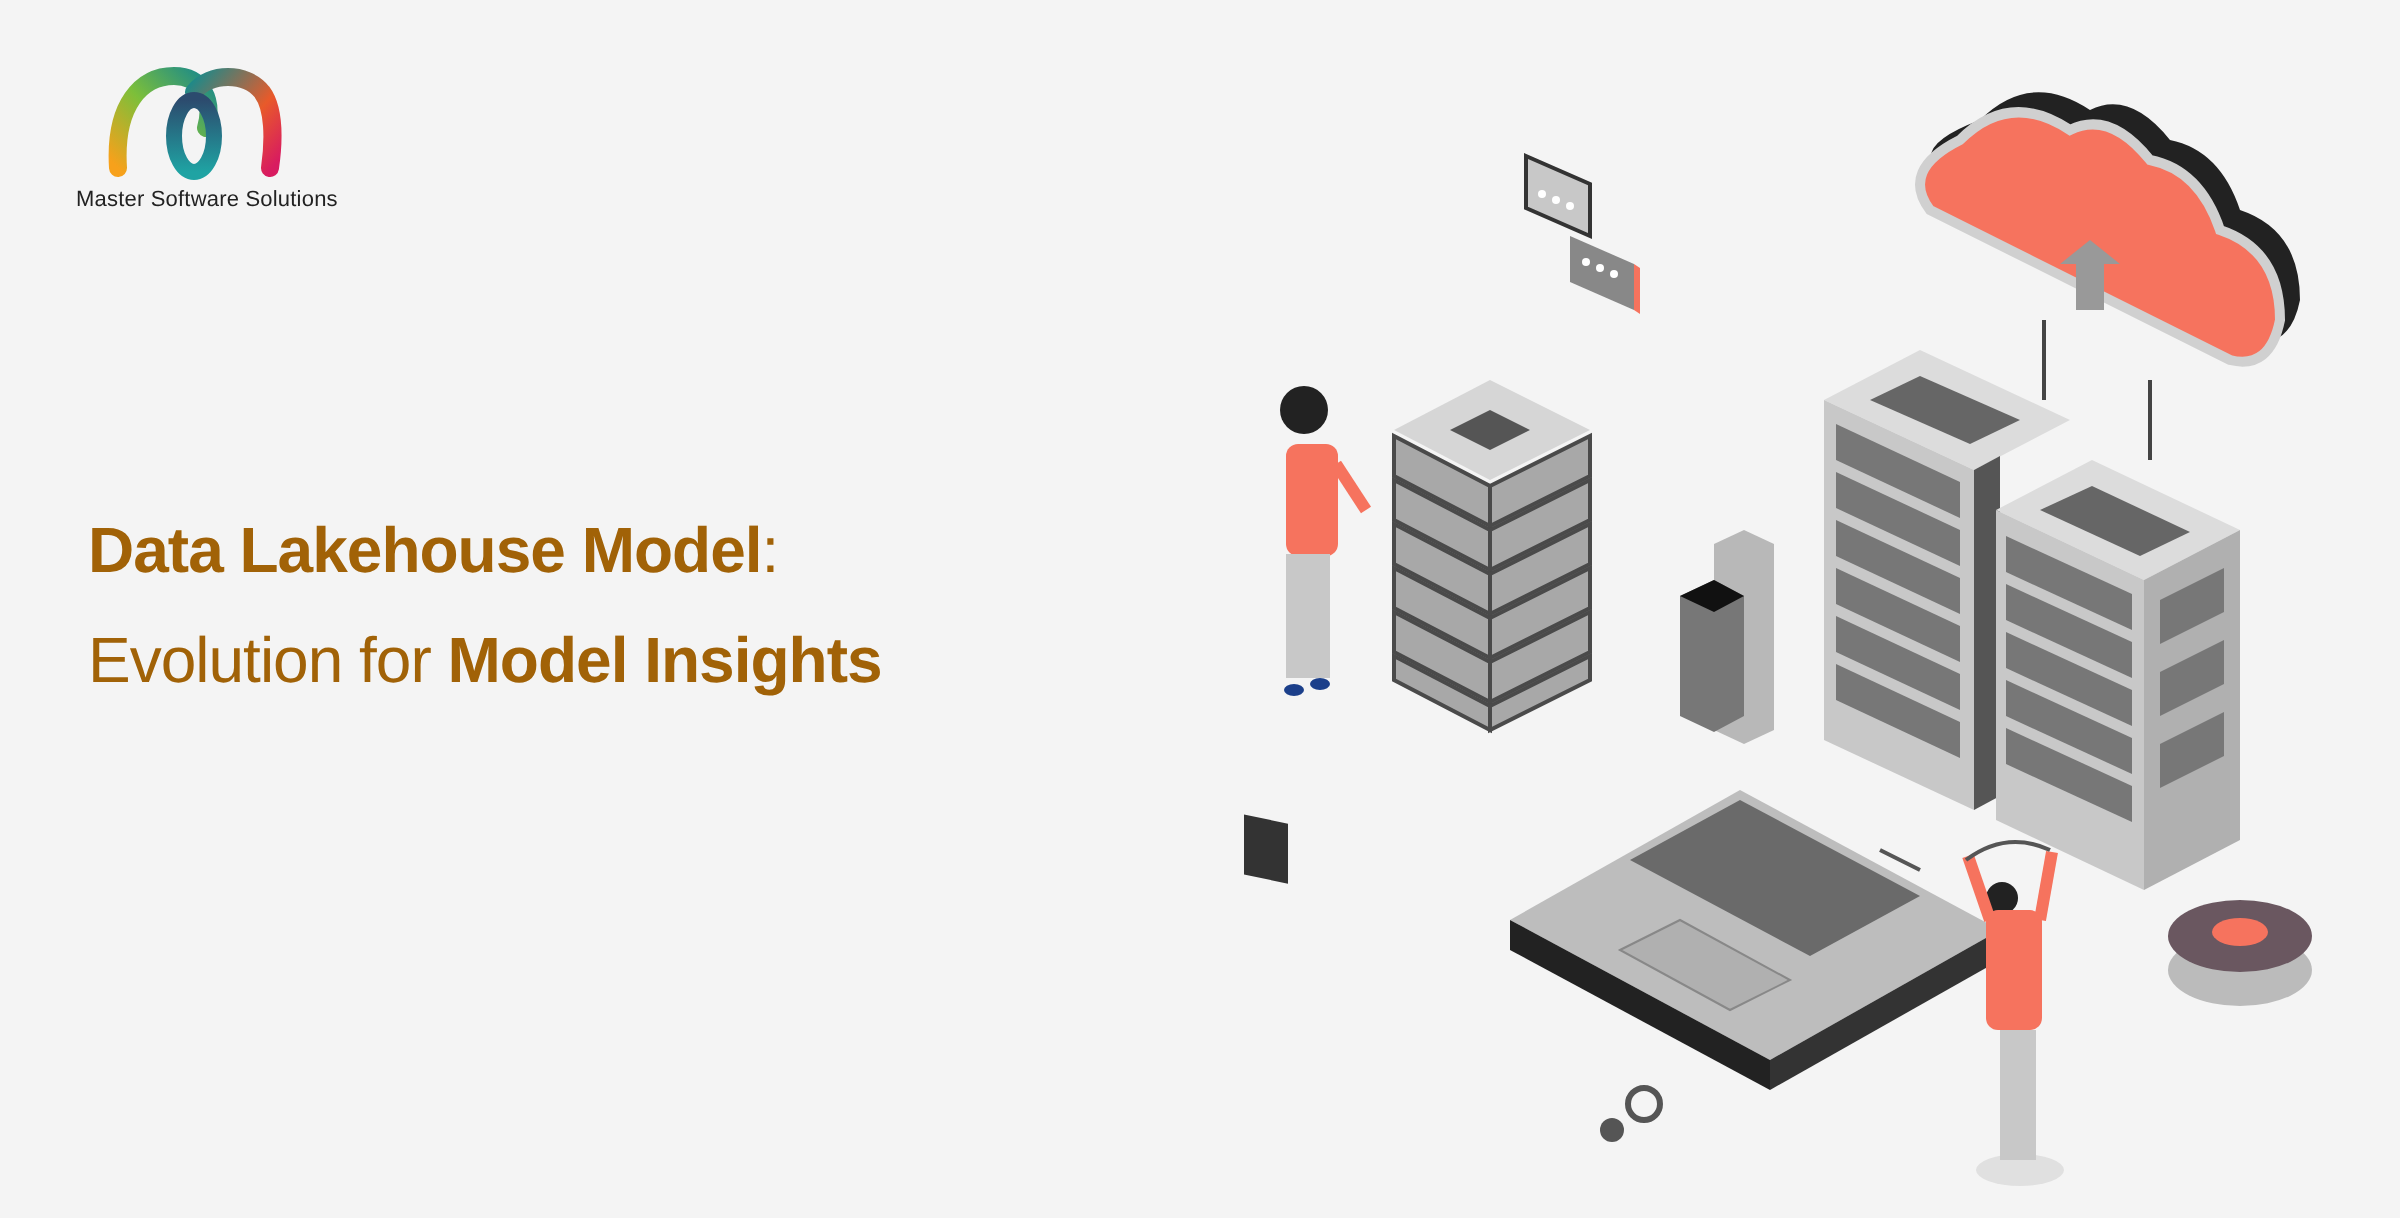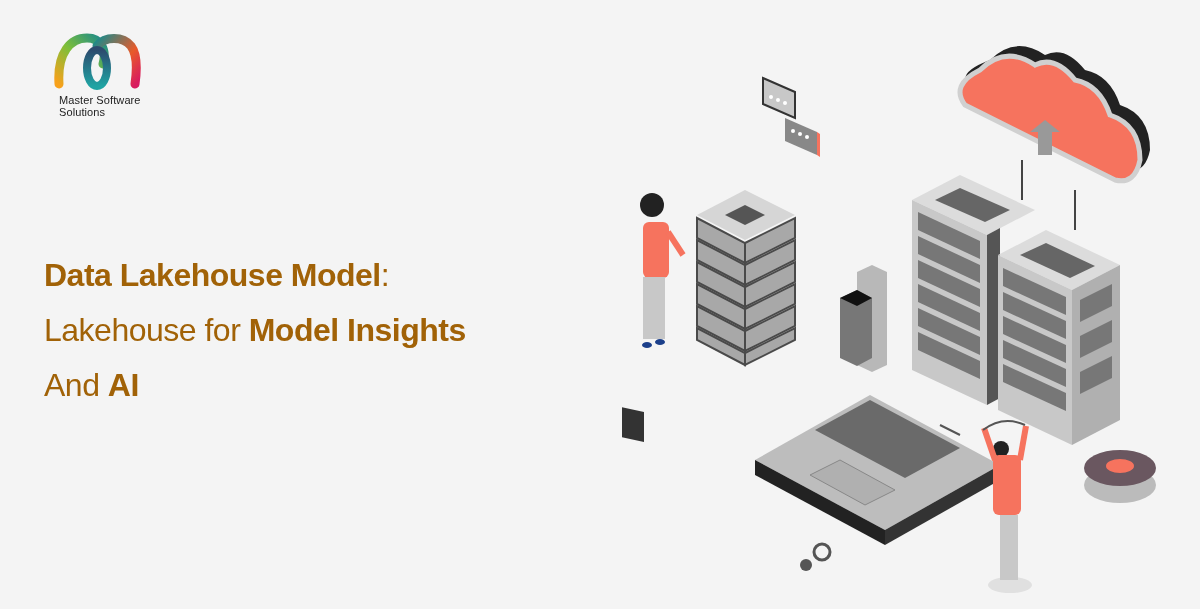--- a/index.html
+++ b/index.html
@@ -1,19 +1,19 @@
 <!DOCTYPE html>
 <html><head>
 <meta charset="utf-8">
 <style>
   html,body{margin:0;padding:0;}
   body{width:1200px;height:609px;background:#f4f4f4;position:relative;overflow:hidden;font-family:"Liberation Sans",sans-serif;}
   .logo{position:absolute;left:38px;top:32px;width:150px;}
   .logo svg{display:block;margin-left:15px;}
-  .logo-text{font-size:11px;color:#222;margin-top:4px;letter-spacing:0.1px;margin-left:21px;}
+  .logo-text{font-size:11px;color:#222;margin-top:4px;letter-spacing:0.1px;}
   .headline{position:absolute;left:44px;top:248px;font-size:32px;line-height:55px;color:#a16207;letter-spacing:-0.5px;}
   .headline b{font-weight:700;}
   .headline span{font-weight:400;}
   .illus{position:absolute;left:600px;top:30px;width:580px;height:579px;}
 </style>
 </head>
 <body>
 
 <div class="logo">
   <svg width="90" height="58" viewBox="0 0 90 58">
@@ -35,22 +35,21 @@
     </defs>
     <path d="M6 52 C4 20 18 6 34 6 C48 6 54 18 50 32" fill="none" stroke="url(#g1)" stroke-width="9" stroke-linecap="round"></path>
     <path d="M44 14 C52 4 70 4 78 14 C84 22 84 38 82 52" fill="none" stroke="url(#g2)" stroke-width="9" stroke-linecap="round"></path>
     <ellipse cx="44" cy="36" rx="10" ry="18" fill="none" stroke="url(#g3)" stroke-width="8"></ellipse>
   </svg>
   <div class="logo-text">Master Software Solutions</div>
 </div>
 
 <div class="headline">
   <div><b>Data Lakehouse Model</b><span>:</span></div>
-  <div><span>Lakehouse for </span><b>Model Insights</b></div>
-  <div><span>And </span><b>AI</b></div>
+  <div><span>Evolution for </span><b>Model Insights</b></div>
 </div>
 
 <svg class="illus" viewBox="600 30 580 579">
 
   <g>
     <polygon points="763,78 795,92 795,118 763,104" fill="#c8c8c8" stroke="#333" stroke-width="2"></polygon>
     <circle cx="771" cy="97" r="2" fill="#fff"></circle>
       <circle cx="778" cy="100" r="2" fill="#fff"></circle>
       <circle cx="785" cy="103" r="2" fill="#fff"></circle>
     <polygon points="785,118 817,132 817,155 785,141" fill="#888"></polygon>

